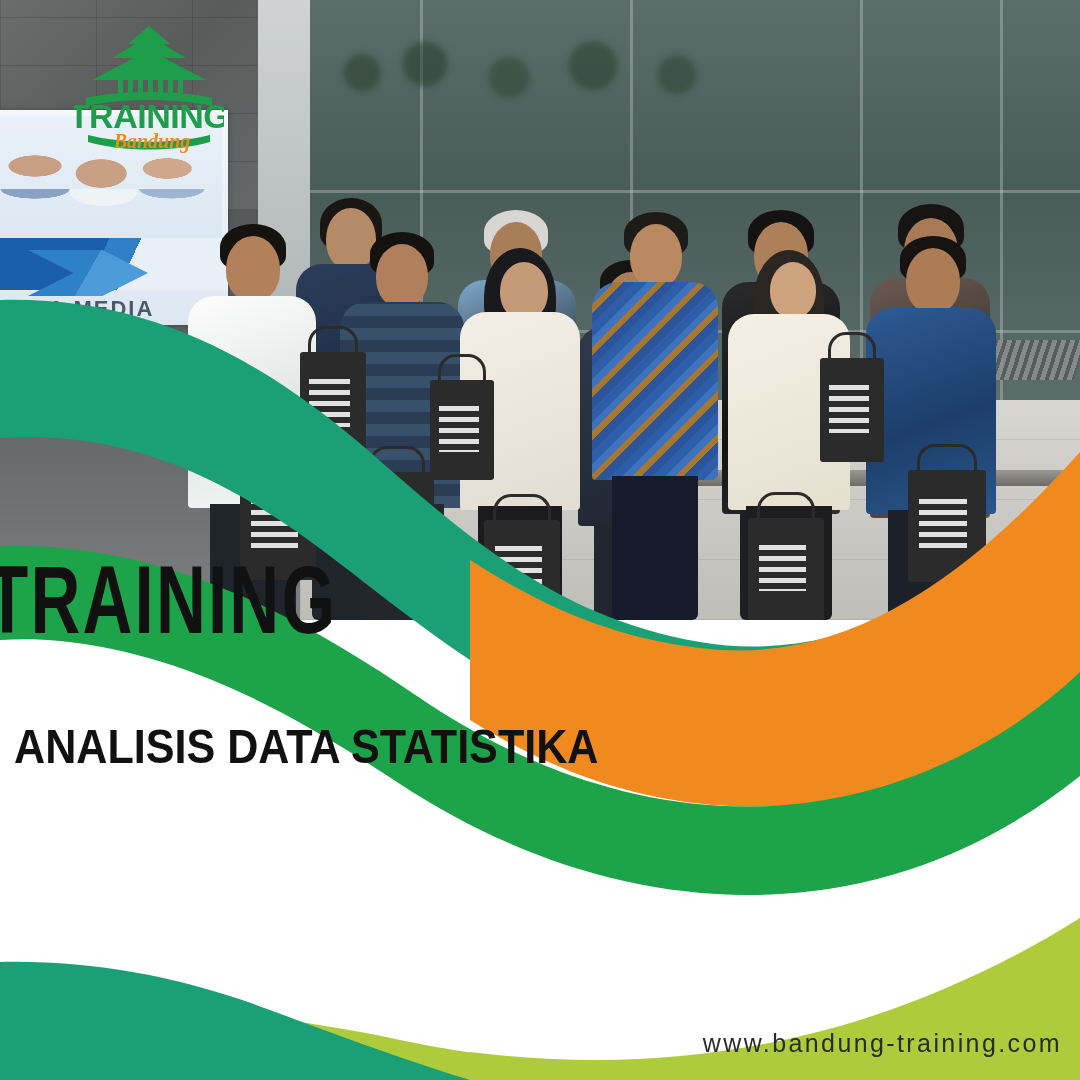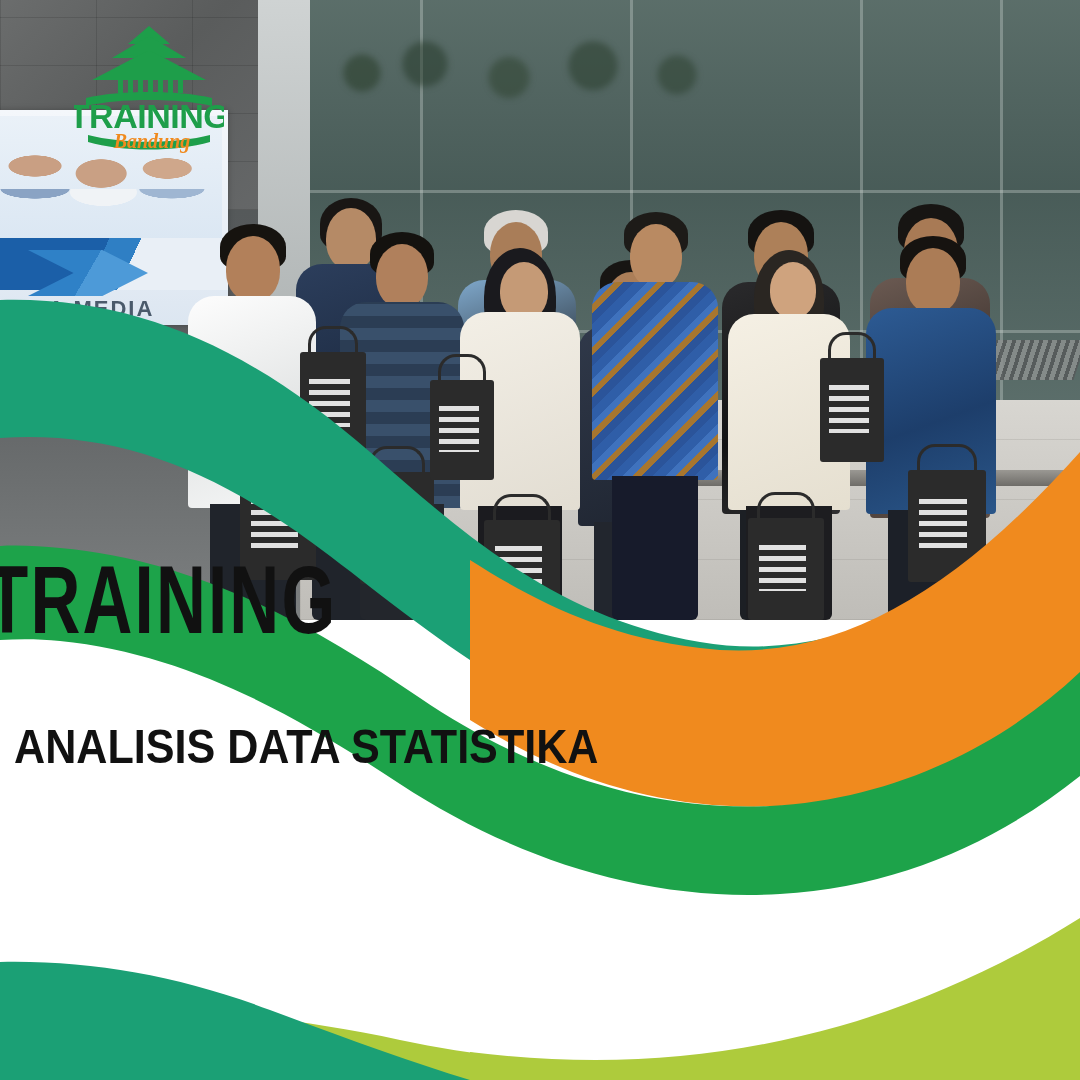--- a/index.html
+++ b/index.html
@@ -346,14 +346,15 @@
       <rect x="104" y="56" width="5" height="13"></rect>
       <path d="M12,74 C45,66 105,66 138,74 L138,82 C105,74 45,74 12,82 Z"></path>
       <path d="M14,118 C48,128 102,128 136,118 L136,111 C102,120 48,120 14,111 Z"></path>
     </g>
     <text x="75" y="104" text-anchor="middle" font-family="'Liberation Sans', sans-serif" font-size="34" font-weight="700" letter-spacing="-0.5" fill="#1E9E4A">TRAINING</text>
     <text x="78" y="124" text-anchor="middle" font-family="'Liberation Serif', serif" font-size="20" font-weight="700" font-style="italic" fill="#F08A1E">Bandung</text>
   </svg>
 
   <div id="title">TRAINING</div>
   <div id="subtitle">ANALISIS DATA STATISTIKA</div>
+  <div id="website">www.bandung-training.com</div>
 
 </div>
 
 </body></html>

